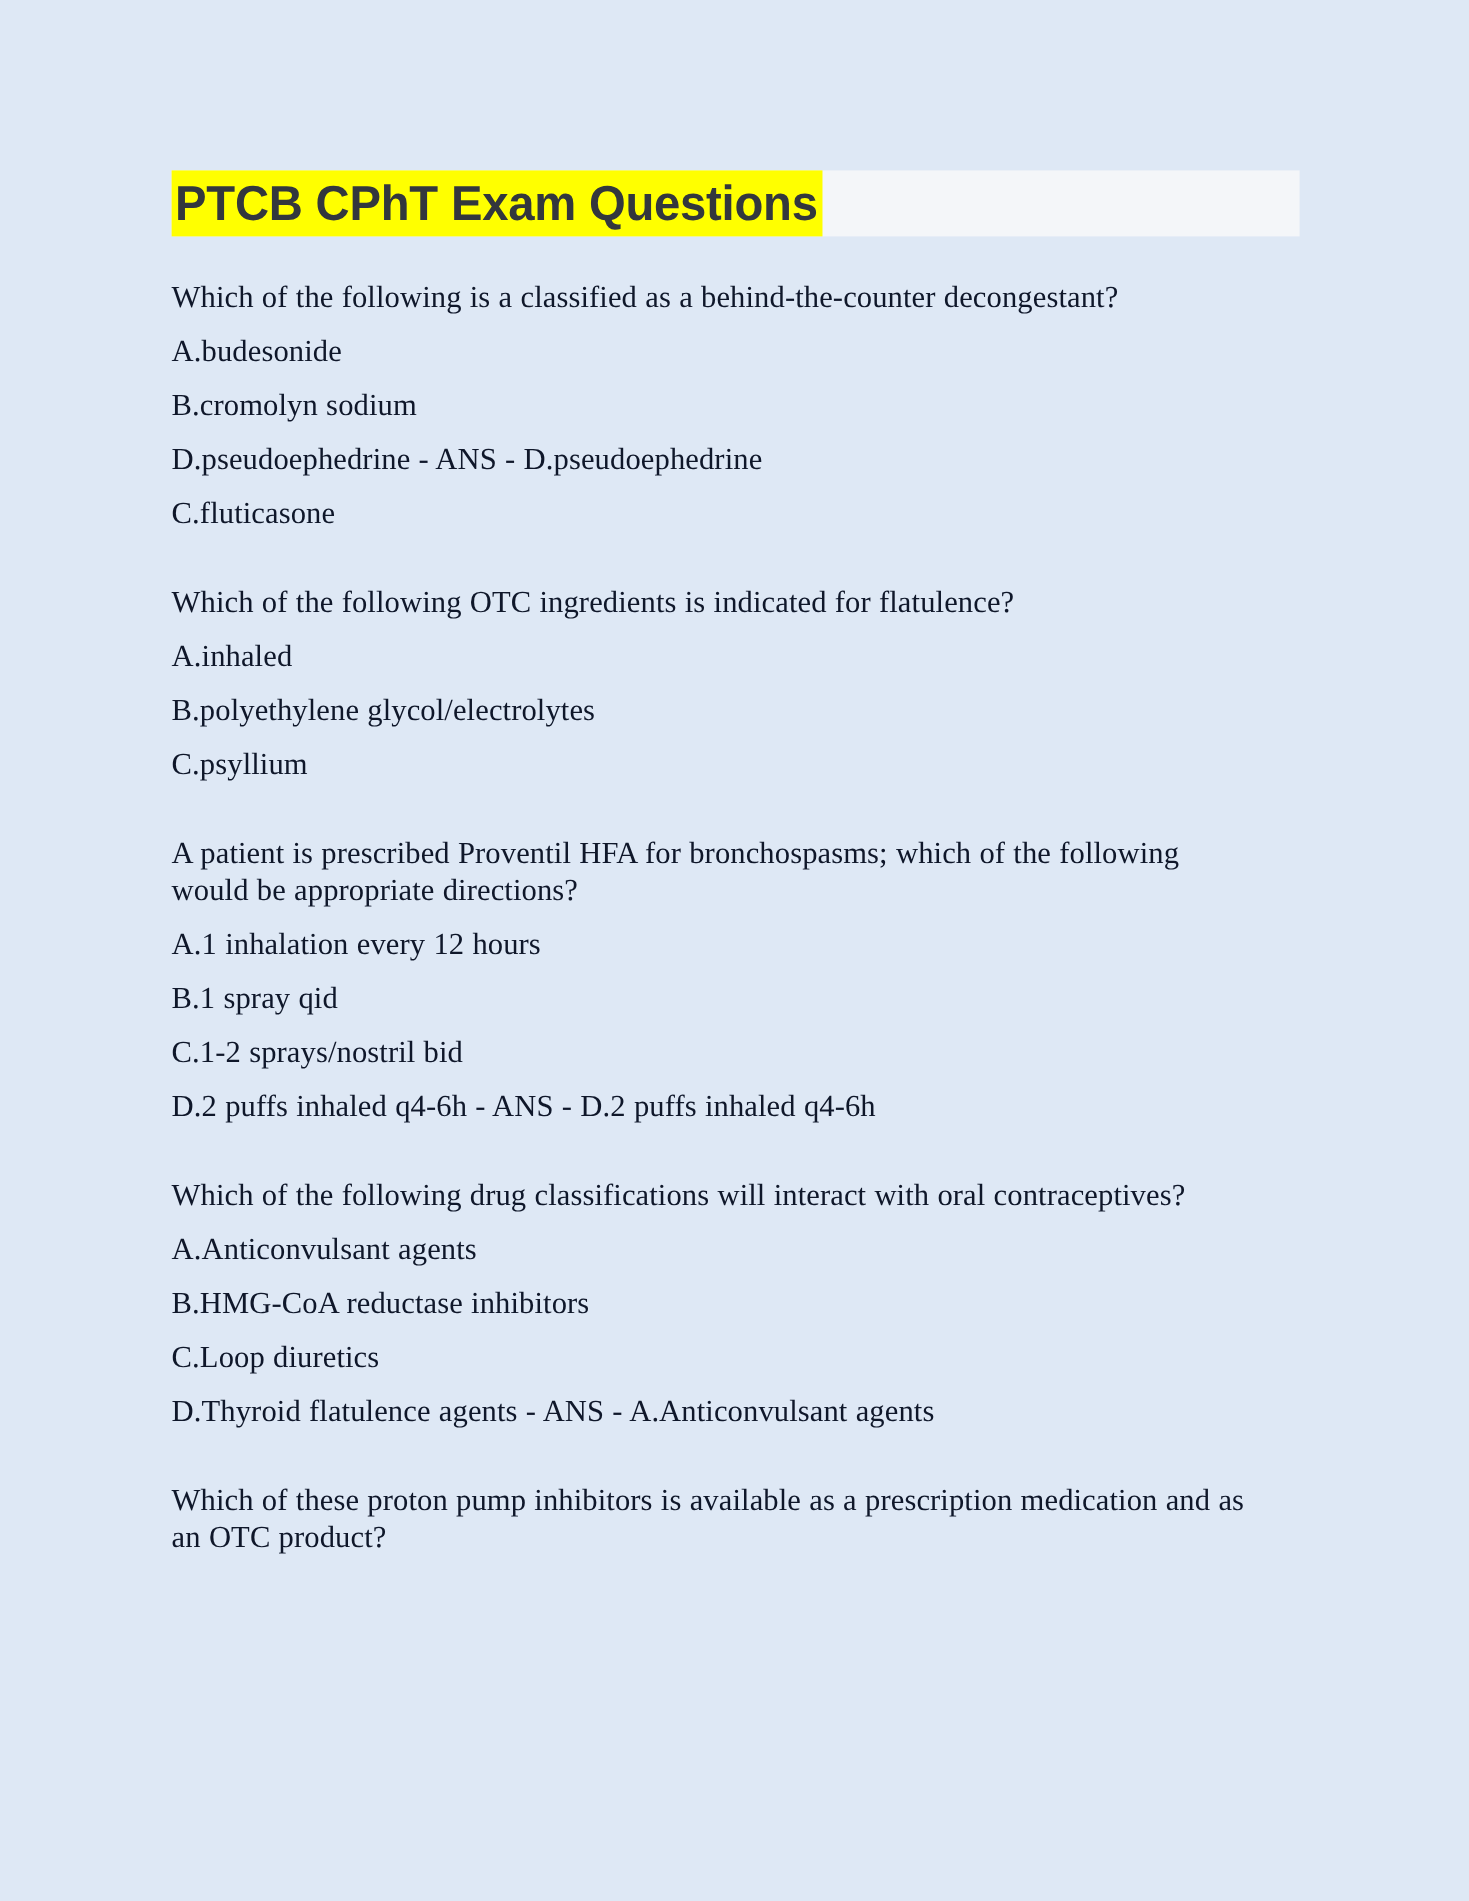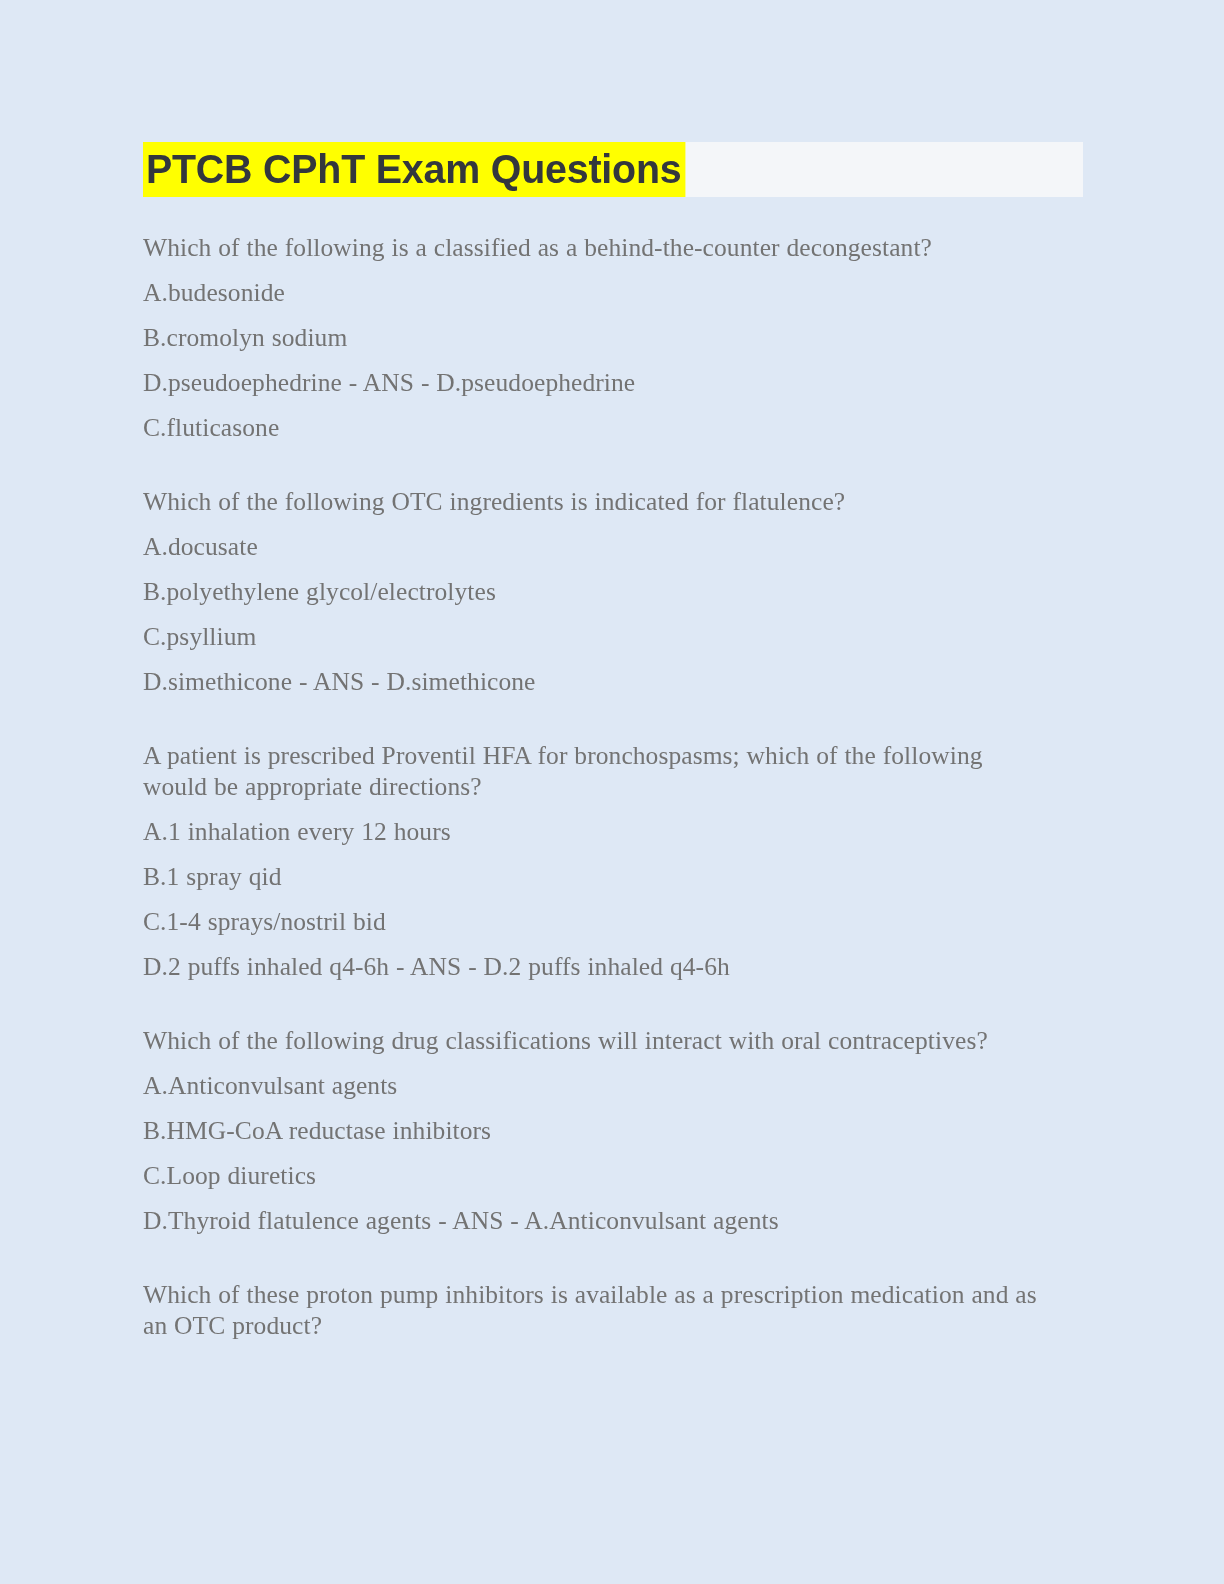--- a/index.html
+++ b/index.html
@@ -60,21 +60,21 @@
 
   .qblock {
     margin: 0 0 43px 0;
   }
   .qblock:last-child {
     margin-bottom: 18px;
   }
 
   .line {
     margin: 0 0 14px 0;
-    color: #737373;
+    color: #0f172a;
     font-size: 25.5px;
     line-height: 31px;
     letter-spacing: 0.08px;
     word-spacing: 0.4px;
     text-align: left;
   }
   .line:last-child {
     margin-bottom: 0;
   }
   .line.stem {
@@ -95,31 +95,30 @@
     <div class="qblock">
       <p class="line stem">Which of the following is a classified as a behind-the-counter decongestant?</p>
       <p class="line">A.budesonide</p>
       <p class="line">B.cromolyn sodium</p>
       <p class="line">D.pseudoephedrine - ANS - D.pseudoephedrine</p>
       <p class="line">C.fluticasone</p>
     </div>
 
     <div class="qblock">
       <p class="line stem">Which of the following OTC ingredients is indicated for flatulence?</p>
-      <p class="line">A.docusate</p>
+      <p class="line">A.inhaled</p>
       <p class="line">B.polyethylene glycol/electrolytes</p>
       <p class="line">C.psyllium</p>
-      <p class="line">D.simethicone - ANS - D.simethicone</p>
     </div>
 
     <div class="qblock">
       <p class="line stem">A patient is prescribed Proventil HFA for bronchospasms; which of the following would be appropriate directions?</p>
       <p class="line">A.1 inhalation every 12 hours</p>
       <p class="line">B.1 spray qid</p>
-      <p class="line">C.1-4 sprays/nostril bid</p>
+      <p class="line">C.1-2 sprays/nostril bid</p>
       <p class="line">D.2 puffs inhaled q4-6h - ANS - D.2 puffs inhaled q4-6h</p>
     </div>
 
     <div class="qblock">
       <p class="line stem">Which of the following drug classifications will interact with oral contraceptives?</p>
       <p class="line">A.Anticonvulsant agents</p>
       <p class="line">B.HMG-CoA reductase inhibitors</p>
       <p class="line">C.Loop diuretics</p>
       <p class="line">D.Thyroid flatulence agents - ANS - A.Anticonvulsant agents</p>
     </div>

